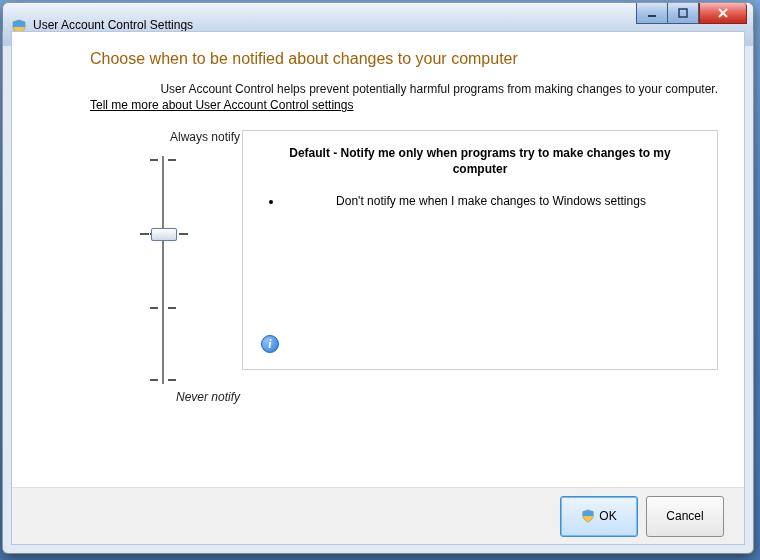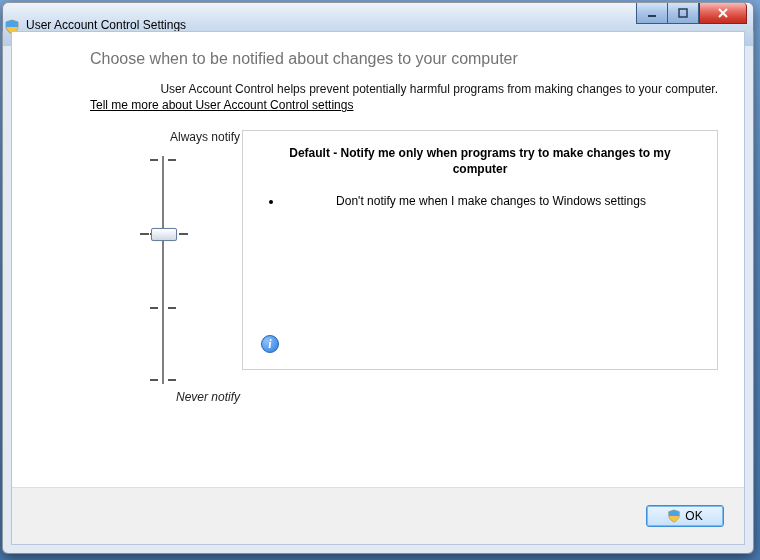--- a/index.html
+++ b/index.html
@@ -15,21 +15,21 @@
   .window{
     position:absolute;left:2px;top:2px;right:6px;bottom:6px;
     border:1px solid rgba(0,0,0,.35);
     border-radius:6px;
     background:linear-gradient(to bottom,#cbd9ec 0,#b7c9e2 28px,#e2e9f3 28px,#e2e9f3 100%);
     box-shadow:0 4px 14px rgba(0,0,0,.5);
   }
   .titlebar{
     height:43px;line-height:28px;
     display:flex;align-items:center;
-    padding-left:1px;
+    padding-left:8px;
     background:linear-gradient(to bottom,#eef4fb 0,#cfdef0 50%,#b8cce4 100%);
     border-top-left-radius:6px;border-top-right-radius:6px;
     position:relative;
   }
   .title-icon{
     width:16px;height:16px;display:inline-block;margin-right:6px;
   }
   .title-text{color:#000;font-size:12px;}
   .win-controls{
     position:absolute;right:6px;top:0;display:flex;gap:0;height:20px;
@@ -55,21 +55,21 @@
     position:absolute;left:8px;top:28px;right:8px;bottom:8px;
     background:#fff;
     border:1px solid #b6c6dd;
     box-shadow:inset 0 0 0 1px #fff;
   }
   .content{
     position:absolute;left:0;top:0;right:0;bottom:60px;
     padding:18px 26px 0 78px;
   }
   .heading{
-    color:#737373;font-size:16px;margin:0 0 14px 0;font-weight:normal;
+    color:#a16207;font-size:16px;margin:0 0 14px 0;font-weight:normal;
   }
   .desc{margin:0 0 2px 0;color:#111;text-align:right;}
   .link{color:#000000;text-decoration:underline;cursor:pointer;}
   .body-row{display:flex;margin-top:18px;}
   .slider-col{width:150px;flex:0 0 150px;}
   .slider-top-lbl,.slider-bot-lbl{font-size:12px;color:#222;text-align:right;}
   .slider-top-lbl{margin-bottom:6px;margin-left:26px;}
   .slider-bot-lbl{margin-top:0;margin-left:24px;font-style:italic;}
   .slider-track{
     position:relative;height:240px;width:70px;margin-left:38px;
@@ -107,21 +107,21 @@
     flex:0 0 16px;border:1px solid #1e63b4;font-style:italic;
   }
   
   .footer{
     position:absolute;left:0;right:0;bottom:0;height:56px;
     background:#f0f0f0;border-top:1px solid #dedede;
     display:flex;align-items:center;justify-content:flex-end;
     padding-right:20px;gap:8px;
   }
   .btn{
-    height:22px;min-width:78px;padding:0 12px;
+    height:41px;min-width:78px;padding:0 12px;
     border:1px solid #8d8d8d;border-radius:3px;
     background:linear-gradient(to bottom,#fcfcfc,#e6e6e6);
     font:inherit;cursor:pointer;display:inline-flex;align-items:center;justify-content:center;gap:4px;
   }
   .btn.primary{
     border:1px solid #3b8fd9;
     background:linear-gradient(to bottom,#eaf4ff,#c6e1fb);
     box-shadow:0 0 0 1px #7cb9ef inset;
   }
   .shield-icon{width:14px;height:14px;display:inline-block;}
@@ -200,16 +200,19 @@
         <span class="shield-icon">
           <svg viewBox="0 0 16 16">
               <path d="M8 1 L14 3 V8 C14 12 8 15 8 15 C8 15 2 12 2 8 V3 Z" fill="#f3c448" stroke="#8a6a12" stroke-width="0.5"></path>
               <path d="M8 1 L8 15 C8 15 14 12 14 8 V3 Z" fill="#4aa3e8"></path>
               <path d="M2 3 L8 1 L8 8 L2 8 Z" fill="#4aa3e8"></path>
               <path d="M8 8 L14 8 V8 C14 12 8 15 8 15 Z" fill="#f3c448"></path>
             </svg>
         </span>
         <span>OK</span>
       </button>
+      <button class="btn">
+        <span>Cancel</span>
+      </button>
     </div>
   </div>
 
 </div>
 
 </body></html>

